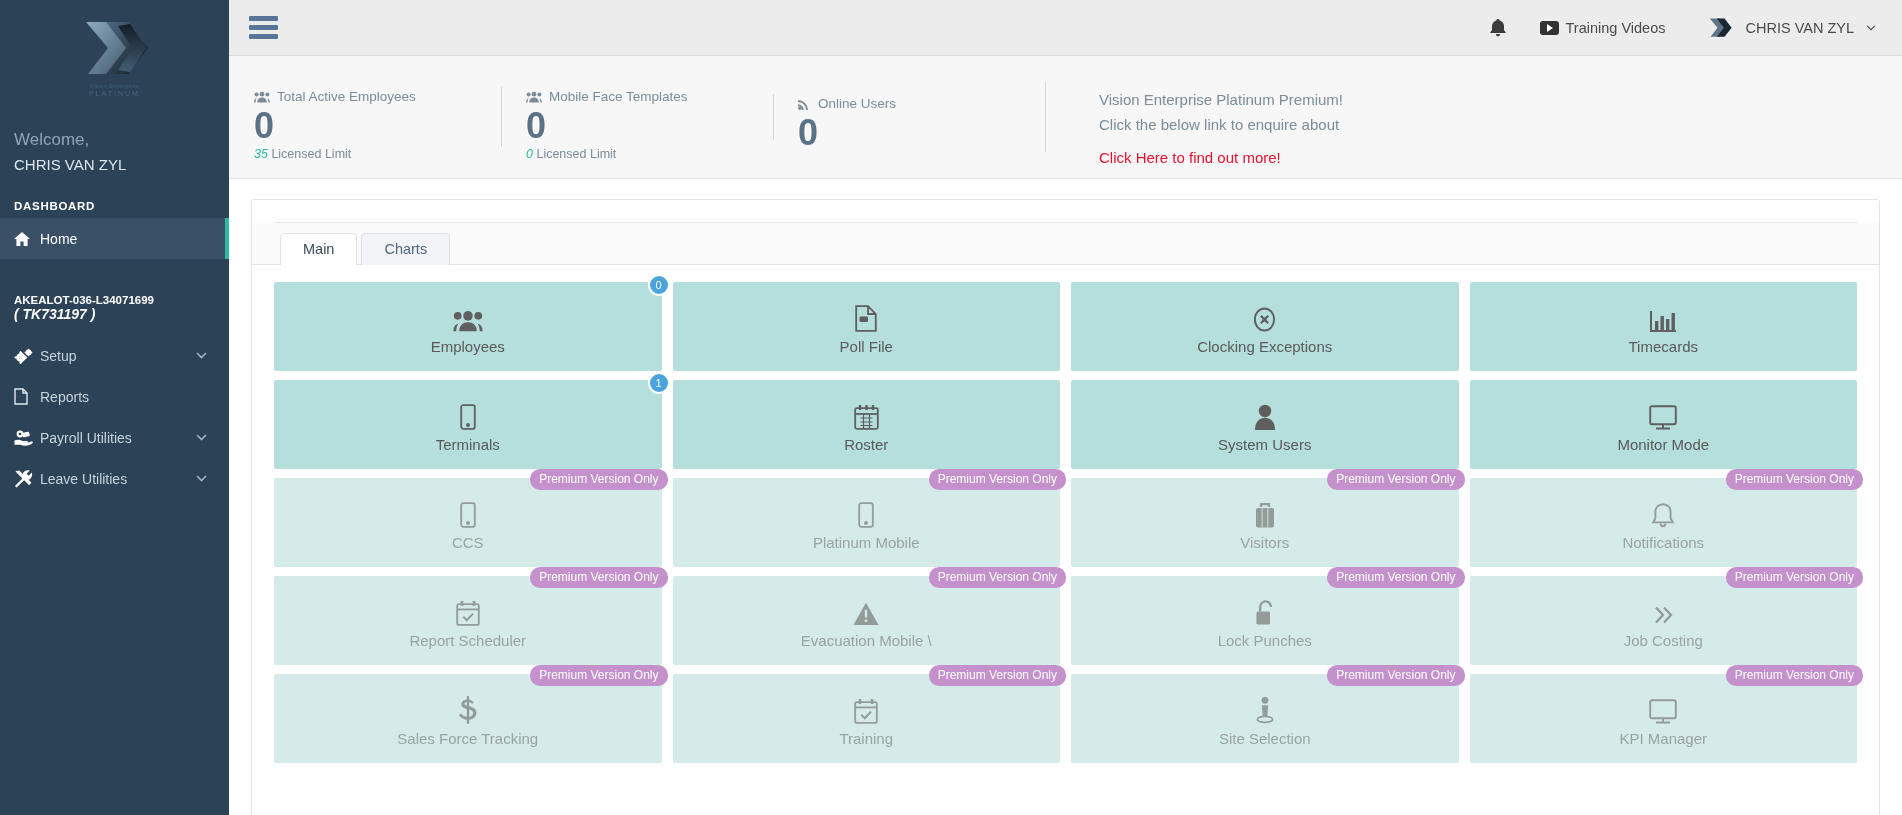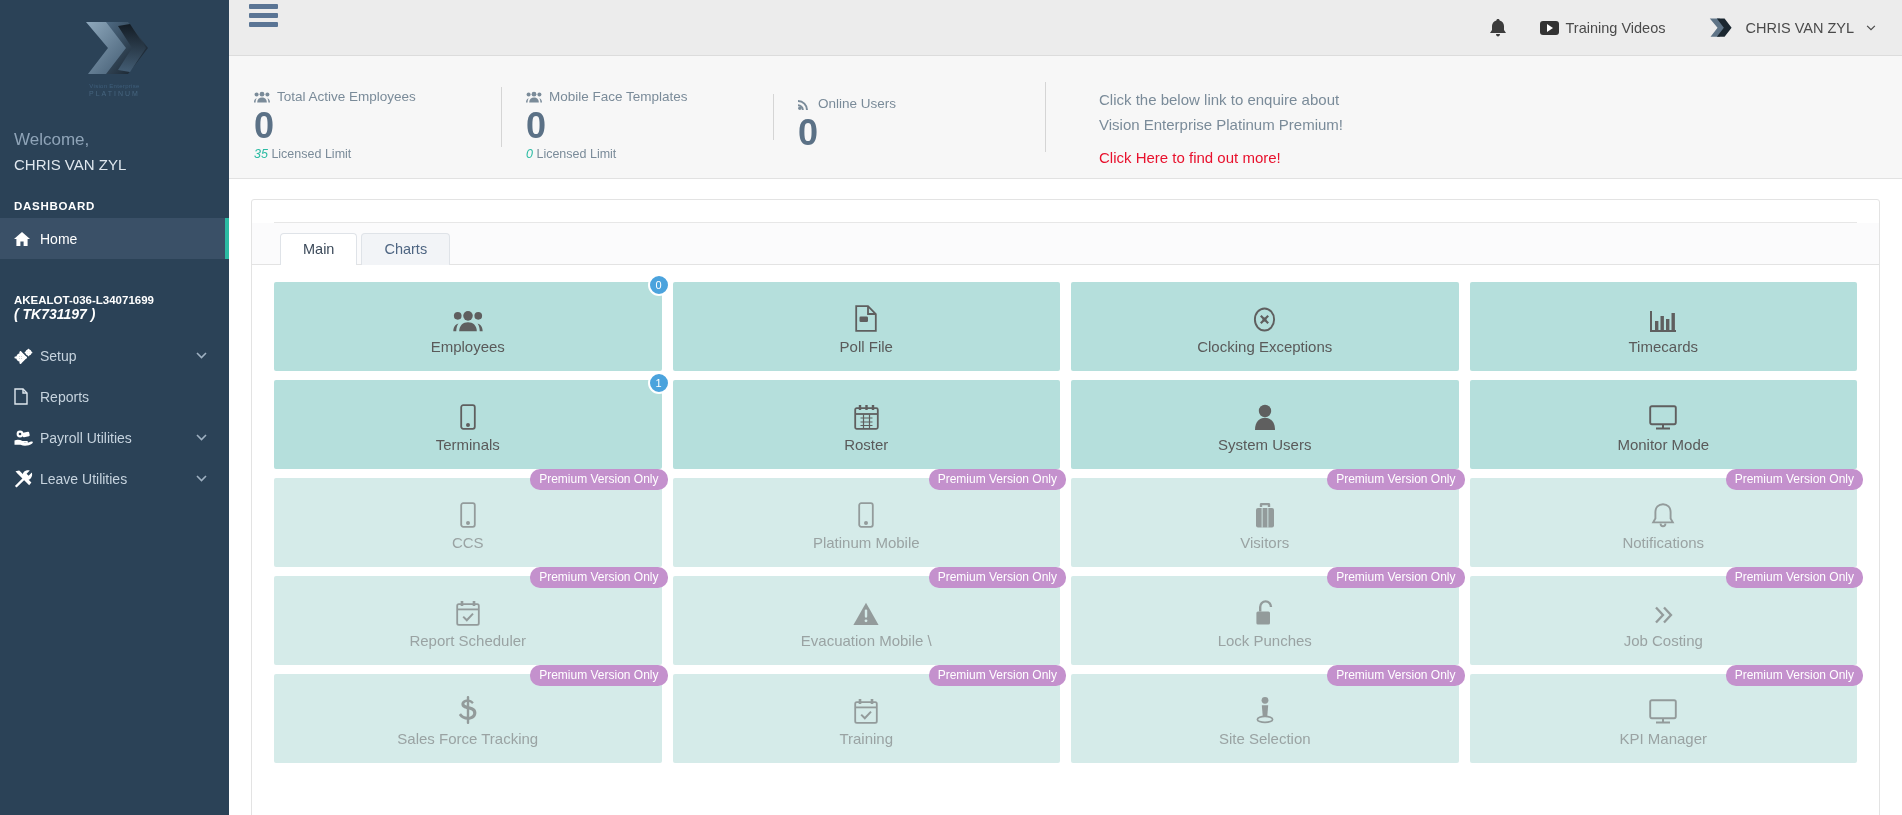--- a/index.html
+++ b/index.html
@@ -80,21 +80,21 @@
   }
   .device-block .dev2 { font-style: italic; font-weight: bold; font-size: 14px; }
   .nav-group { margin-top: 14px; }
 
   
   .main { flex: 1; height: 815px; background: #ffffff; position: relative; }
 
   .topbar {
     height: 56px; background: #ececec;
     border-bottom: 1px solid #dcdcdc;
-    display: flex; 
+    display: flex; align-items: center;
     padding: 0 26px 0 20px;
   }
   .hamburger { width: 34px; cursor: pointer; }
   .hamburger span {
     display:block; height: 5px; width: 29px; background: #5a7595; border-radius: 1px;
     margin: 4px 0;
   }
   .topbar-spacer { flex: 1; }
   .topbar-right { display: flex; align-items: center; gap: 0px; }
   .bell { color: #3c3c3c; font-size: 17px; padding: 0 34px 0 0; cursor: pointer; }
@@ -409,22 +409,22 @@
               <path d="M0 6.2 A5.8 5.8 0 0 1 5.8 12 H3.8 A3.8 3.8 0 0 0 0 8.2 Z"></path>
               <path d="M0 2 A10 10 0 0 1 10 12 H8 A8 8 0 0 0 0 4 Z"></path>
             </svg>
           </span>
           <span>Online Users</span>
         </div>
         <div class="s-val">0</div>
       </div>
 
       <div class="promo">
+        <div class="p-line">Vision Enterprise Platinum Premium!</div>
         <div class="p-line">Click the below link to enquire about</div>
-        <div class="p-line">Vision Enterprise Platinum Premium!</div>
         <div class="p-link">Click Here to find out more!</div>
       </div>
     </div>
 
     <div class="content-area">
       <div class="panel">
         <div class="panel-divider"></div>
         <div class="tabs">
           <div class="tab active">Main</div>
           <div class="tab">Charts</div>

